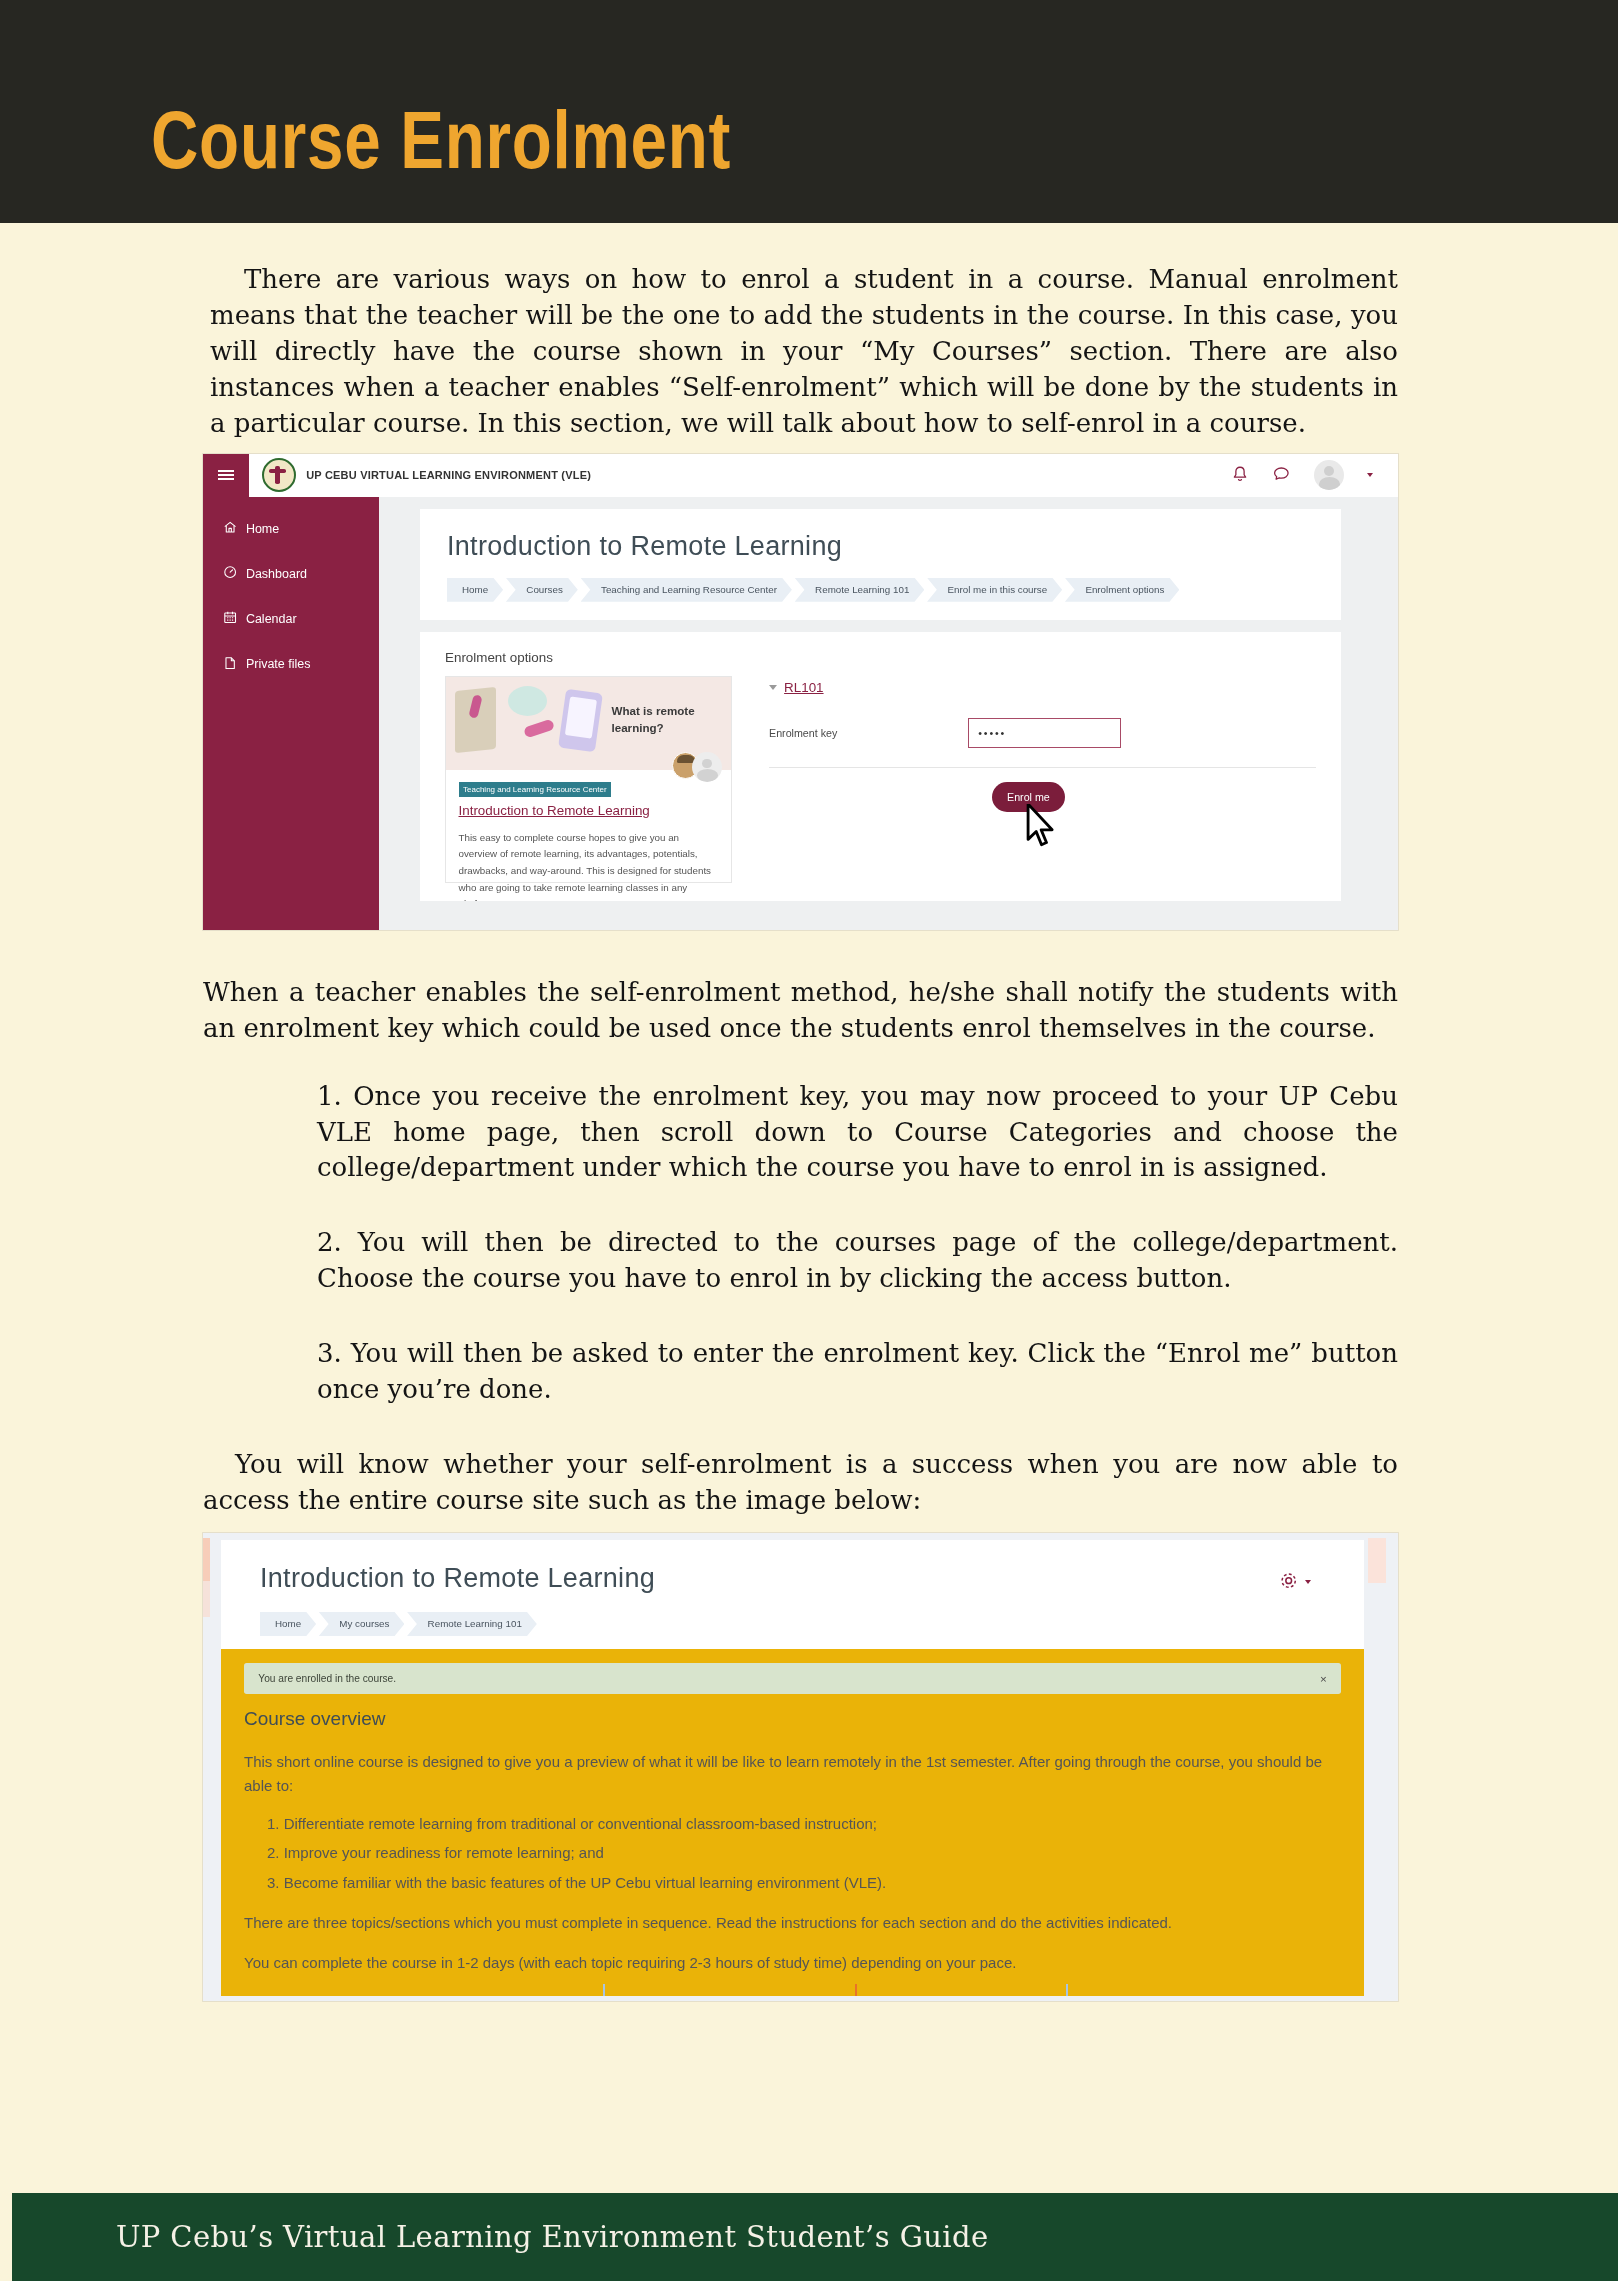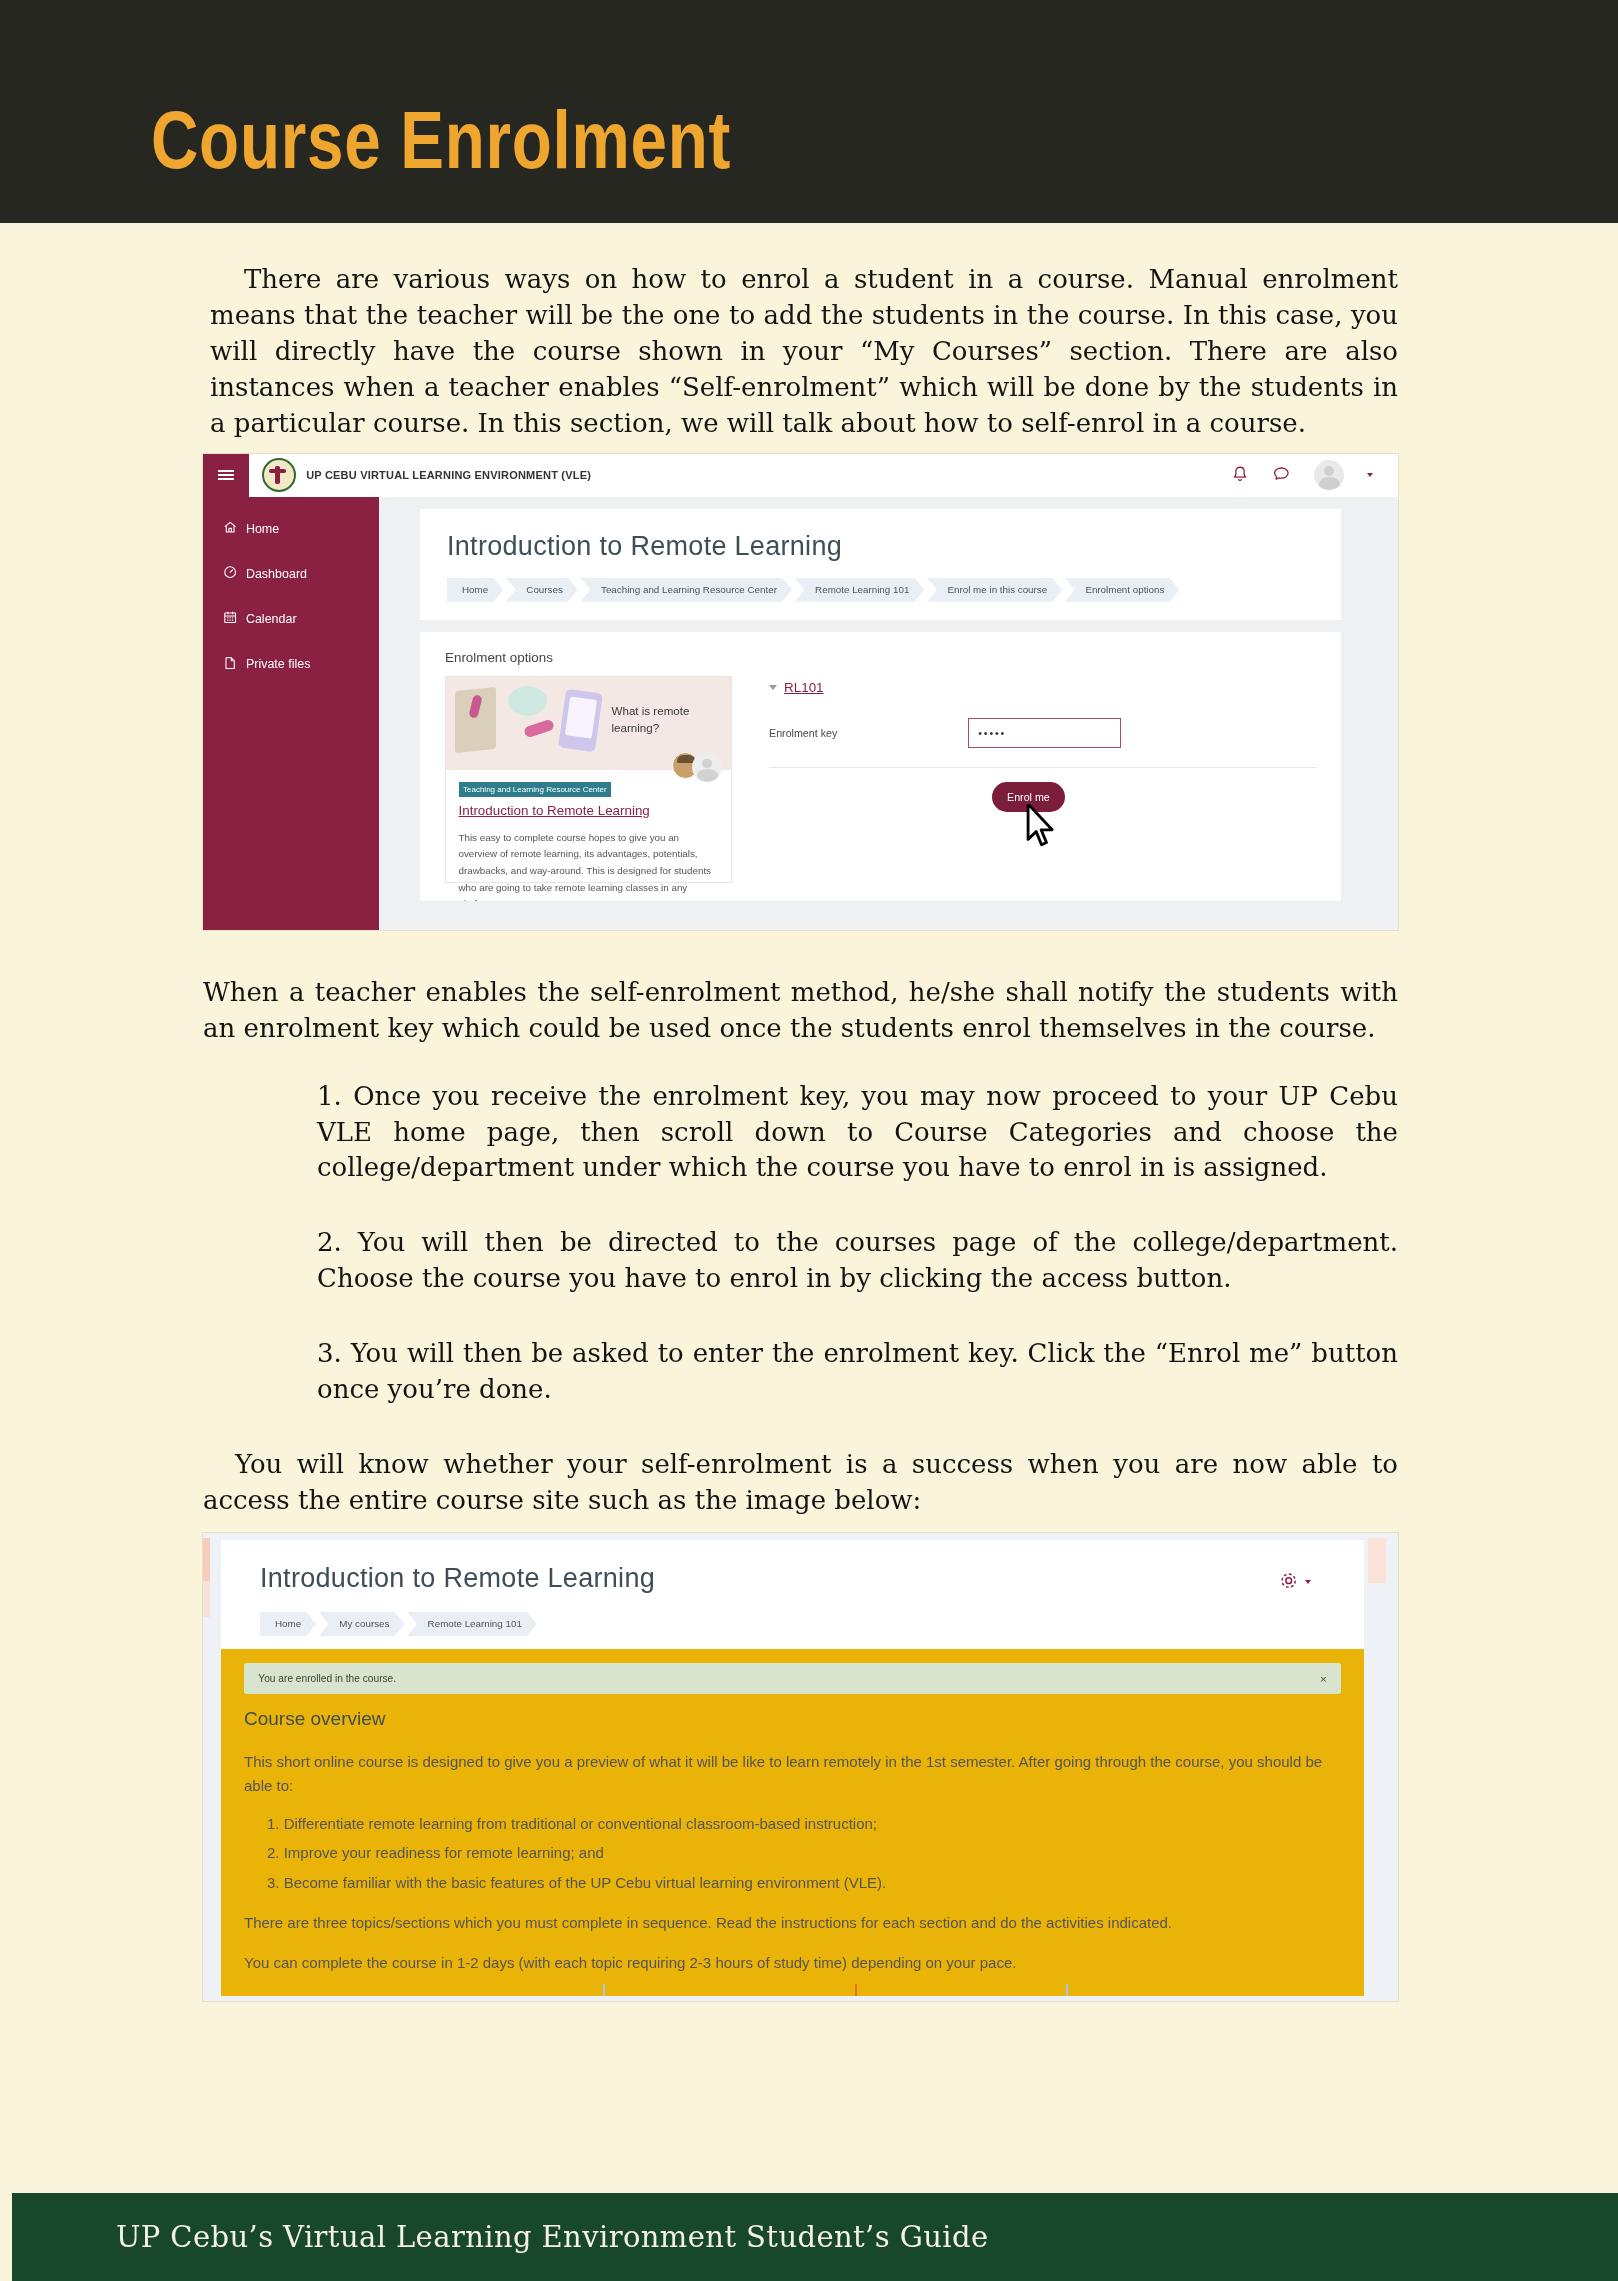--- a/index.html
+++ b/index.html
@@ -74,21 +74,21 @@
   .sec-title { font-size:13.4px; color:#444; }
   .enrol-cols { display:flex; margin-top:10.7px; flex:1; min-height:0; }
   .course-card { width:287px; border:0.9px solid #e6e6e6; flex:0 0 auto; }
   .course-img { height:93px; background:#f4e8e4; position:relative; overflow:visible; }
   .ci-blob1 { position:absolute; left:62px; top:9px; width:39px; height:30px; border-radius:50%; background:#cfe8e2; }
   .ci-blob2 { position:absolute; left:9px; top:12.5px; width:41px; height:62px; background:#d9cfba; border-radius:3.6px; transform:skewY(-6deg); }
   .ci-phone { position:absolute; left:116px; top:14.3px; width:37px; height:59px; background:#cfc6ec; border-radius:5.3px; transform:rotate(8deg); }
   .ci-phone::after { content:""; position:absolute; left:5.3px; top:7.1px; width:27px; height:39px; background:#f7f4ff; border-radius:2.7px; }
   .ci-person { position:absolute; left:78px; top:46px; width:30px; height:10.7px; border-radius:7.1px; background:#d96a9e; transform:rotate(-18deg); }
   .ci-person2 { position:absolute; left:25px; top:18px; width:9px; height:23px; border-radius:4.5px; background:#c9588f; transform:rotate(14deg); }
-  .ci-caption { position:absolute; right:12.5px; top:25px; width:107px; font-size:11.6px; color:#3a3a3a; line-height:1.5; text-align:left; }
+  .ci-caption { position:absolute; right:12.5px; top:25px; width:107px; font-size:11.6px; color:#3a3a3a; line-height:1.5; text-align:left;font-weight:bold; }
   .ci-avatars { position:absolute; right:9px; bottom:-12.5px; display:flex; }
   .ci-av1 { width:27px; height:27px; border-radius:50%; background:#caa06a; border:1.8px solid #fff; position:relative; overflow:hidden; }
   .ci-av1::before { content:""; position:absolute; left:3.6px; top:1.8px; width:18px; height:8px; border-radius:7.1px 7.1px 1.8px 1.8px; background:#6b5233; }
   .ci-av2 { width:30px; height:30px; border-radius:50%; background:#ededed; margin-left:-7.1px; position:relative; overflow:hidden; }
   .ci-av2::before { content:""; position:absolute; left:9.8px; top:6.2px; width:9.8px; height:9.8px; border-radius:50%; background:#d2d2d2; }
   .ci-av2::after { content:""; position:absolute; left:4.5px; top:17px; width:21.4px; height:12.5px; border-radius:50%; background:#d2d2d2; }
   .cc-badge { display:inline-block; margin:12.5px 12.5px 0; background:#2e7d8c; color:#fff; font-size:8px; padding:2.7px 4.5px; }
   .cc-link { display:block; margin:6.2px 12.5px 0; font-size:13.4px; color:#8a2143; text-decoration:underline; }
   .cc-desc { margin:11.6px 12.5px 0; font-size:9.8px; color:#555; line-height:1.7; }
   .enrol-form { flex:1; margin-left:37px; padding-top:3.6px; min-width:0; }

